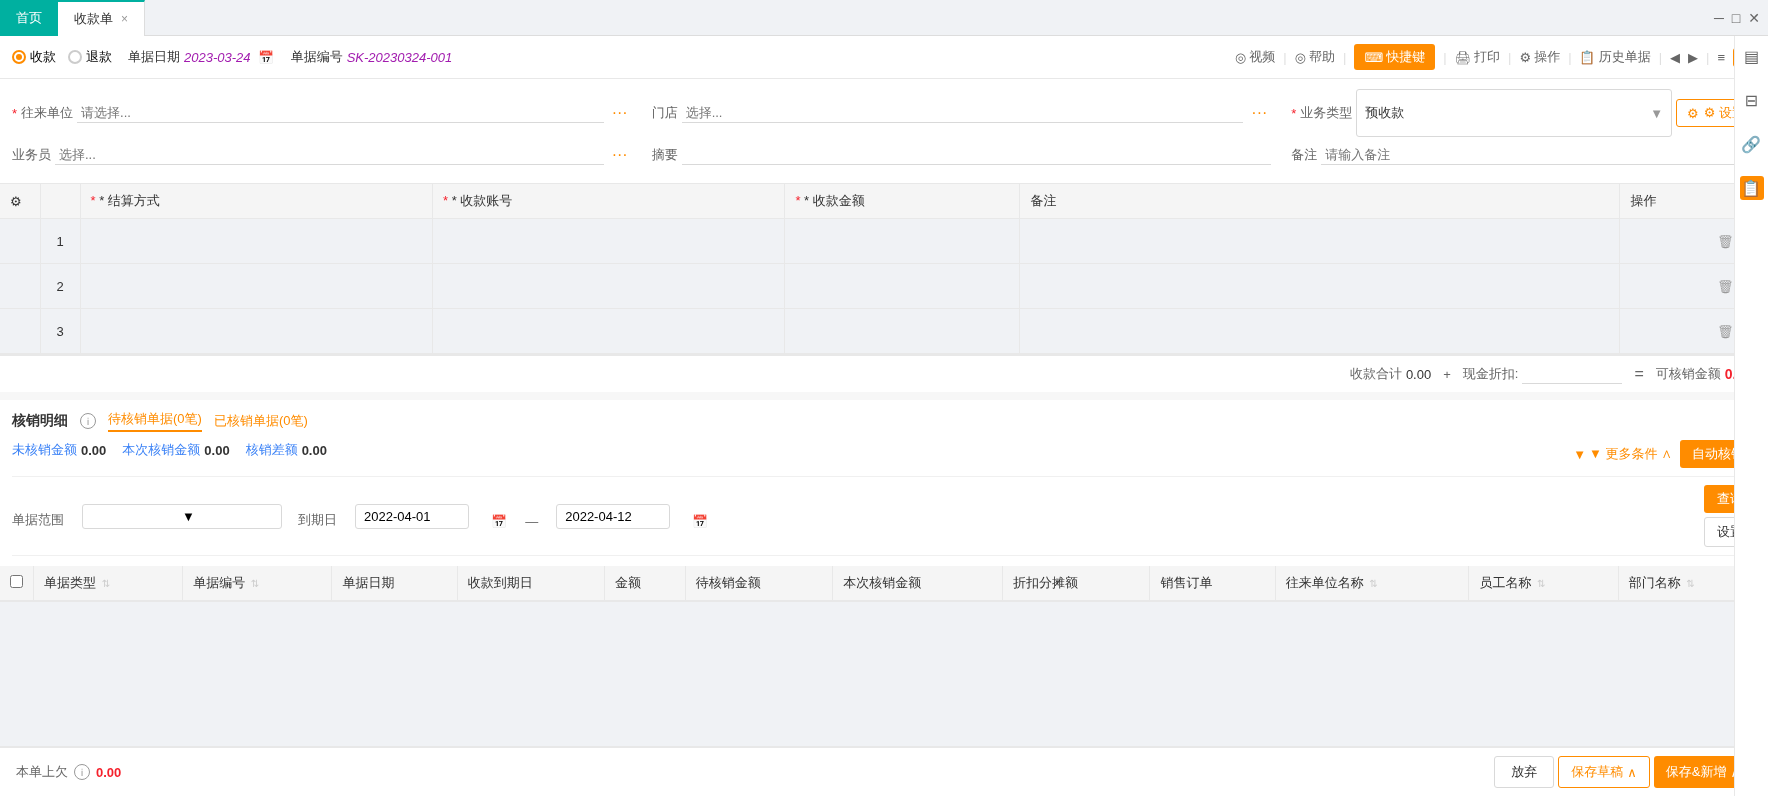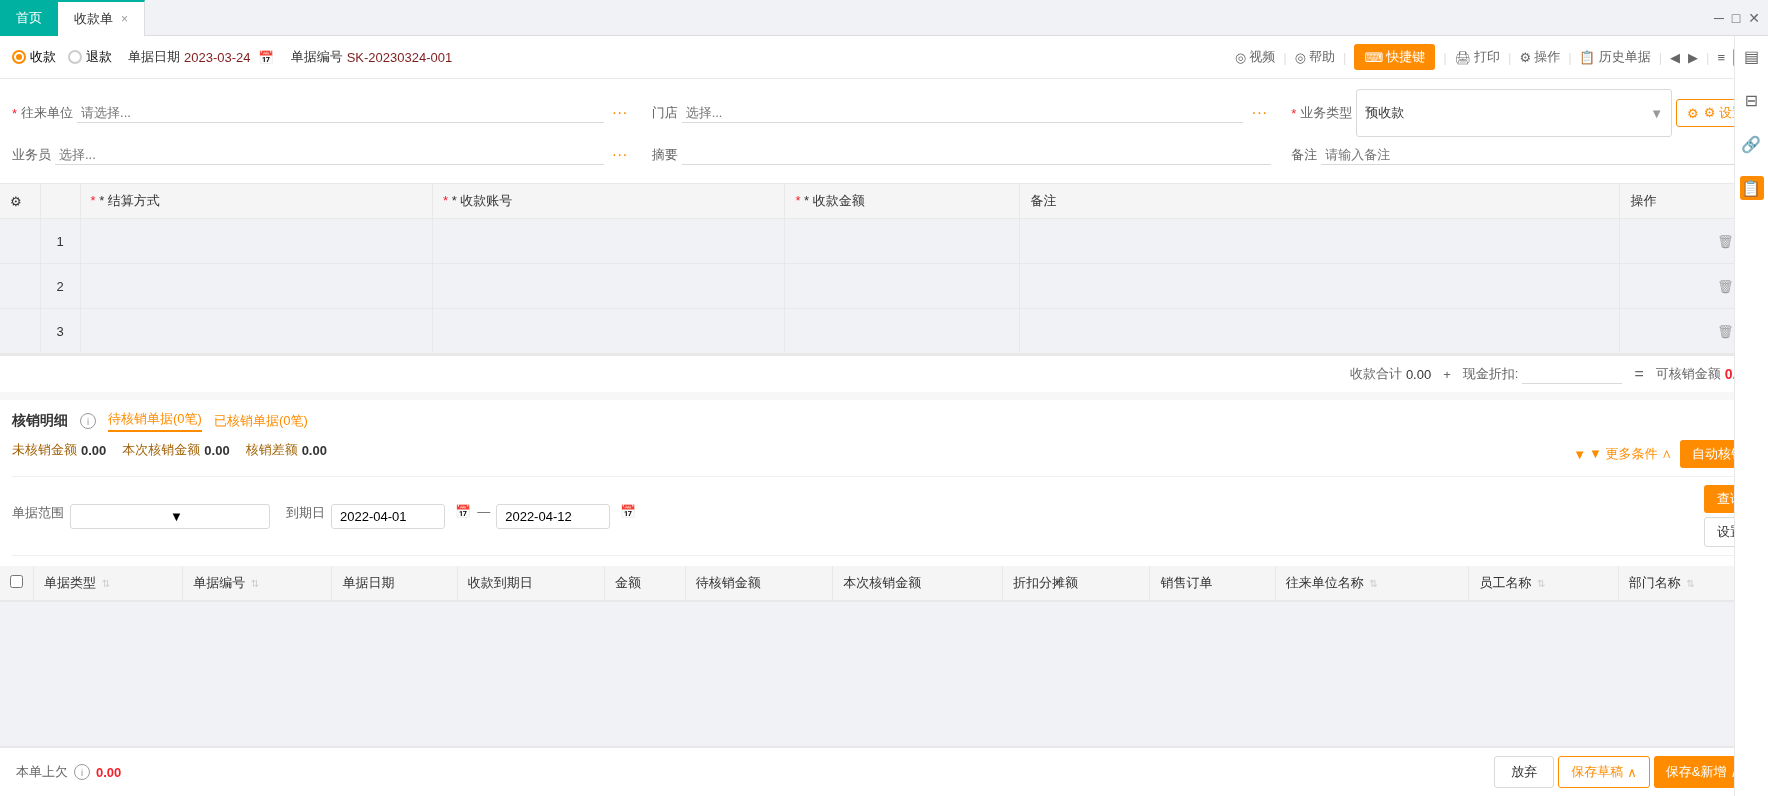--- a/index.html
+++ b/index.html
@@ -25,21 +25,21 @@
       display: flex; align-items: center; padding: 8px 12px; border-bottom: 1px solid #e8e8e8;
       background: #fff; gap: 16px; flex-shrink: 0;
     }
     .radio-group { display: flex; align-items: center; gap: 12px; }
     .radio-item { display: flex; align-items: center; gap: 4px; cursor: pointer; }
     .radio-dot { width: 14px; height: 14px; border-radius: 50%; border: 2px solid #ccc; display: flex; align-items: center; justify-content: center; }
     .radio-dot.active { border-color: #ff8c00; }
     .radio-dot.active::after { content: ''; width: 6px; height: 6px; border-radius: 50%; background: #ff8c00; }
     .toolbar-field { display: flex; align-items: center; gap: 4px; }
     .toolbar-label { color: #333; white-space: nowrap; }
-    .toolbar-value { color: #7f1d1d; font-weight: normal; }
+    .toolbar-value { color: #a21caf; font-weight: normal; font-style: italic; }
     .toolbar-actions { margin-left: auto; display: flex; align-items: center; gap: 8px; }
     .toolbar-action-item { display: flex; align-items: center; gap: 3px; color: #666; cursor: pointer; white-space: nowrap; }
     .toolbar-btn-orange { background: #ff8c00; color: #fff; border: none; border-radius: 3px; padding: 4px 10px; cursor: pointer; display: flex; align-items: center; gap: 3px; }
 
     
     .form-area { padding: 10px 12px; background: #fff; border-bottom: 1px solid #e8e8e8; flex-shrink: 0; }
     .form-row { display: flex; align-items: center; gap: 0; margin-bottom: 8px; }
     .form-field { display: flex; align-items: center; flex: 1; gap: 4px; }
     .form-field-label { color: #666; white-space: nowrap; min-width: fit-content; }
     .required { color: #f5222d; }
@@ -73,30 +73,30 @@
 
     
     .verify-section { padding: 10px 12px; background: #fff; flex-shrink: 0; }
     .verify-header { display: flex; align-items: center; gap: 12px; margin-bottom: 8px; }
     .verify-title { font-size: 14px; font-weight: bold; color: #333; }
     .info-icon { width: 16px; height: 16px; border-radius: 50%; border: 1px solid #999; display: inline-flex; align-items: center; justify-content: center; color: #999; font-size: 10px; cursor: pointer; }
     .tab-link { color: #ff8c00; cursor: pointer; text-decoration: none; }
     .tab-link.active-tab { border-bottom: 2px solid #ff8c00; padding-bottom: 2px; }
     .verify-stats { display: flex; align-items: center; gap: 16px; margin-bottom: 8px; }
     .stat-item { display: flex; align-items: center; gap: 4px; }
-    .stat-label { color: #a16207; }
+    .stat-label { color: #3b82f6; }
     .stat-value { color: #333; font-weight: bold; }
     .filter-btn { color: #ff8c00; cursor: pointer; display: flex; align-items: center; gap: 3px; }
     .auto-btn { background: #ff8c00; color: #fff; border: none; border-radius: 3px; padding: 5px 12px; cursor: pointer; }
     .query-btn { background: #ff8c00; color: #fff; border: none; border-radius: 3px; padding: 5px 12px; cursor: pointer; }
     .settings-small-btn { background: #fff; border: 1px solid #d9d9d9; color: #333; border-radius: 3px; padding: 5px 12px; cursor: pointer; }
 
     
     .filter-row { display: flex; align-items: center; gap: 16px; padding: 8px 0; border-top: 1px solid #f0f0f0; border-bottom: 1px solid #f0f0f0; }
-    .filter-field { display: flex; align-items: flex-start; gap: 6px; }
+    .filter-field { display: flex; align-items: flex-end; gap: 18px; }
     .filter-label { color: #666; white-space: nowrap; }
     .filter-select { display: flex; align-items: center; border: 1px solid #d9d9d9; border-radius: 3px; padding: 4px 8px; min-width: 200px; cursor: pointer; }
     .filter-select span { flex: 1; }
     .date-input { border: 1px solid #d9d9d9; border-radius: 3px; padding: 4px 8px; width: 114px; }
     .date-icon { color: #999; cursor: pointer; margin-left: 4px; }
     .date-dash { color: #666; }
 
     
     .bottom-table-container { flex: 1; overflow: auto; }
     .bottom-table { width: 100%; border-collapse: collapse; }

